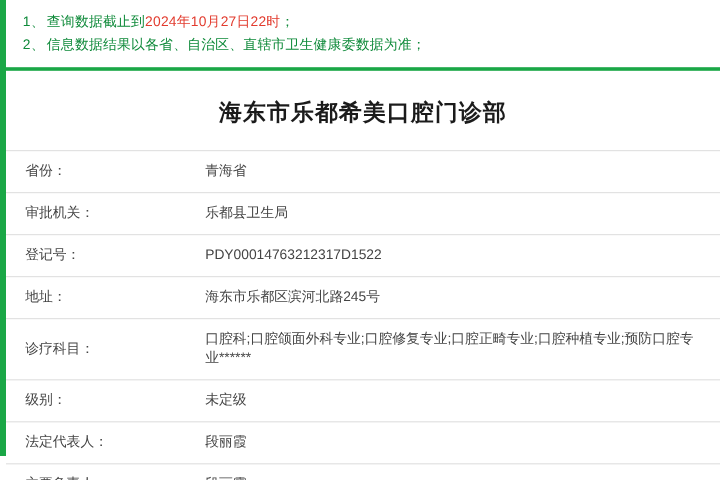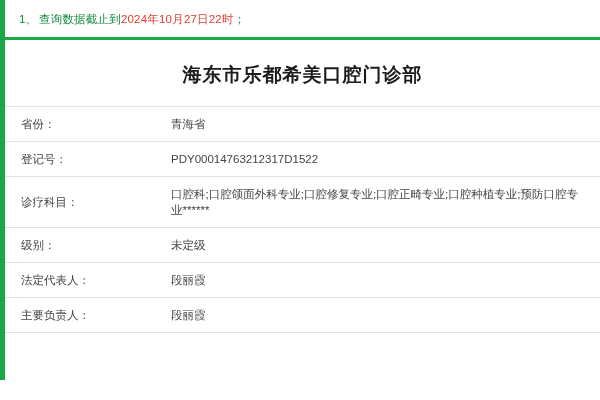--- a/index.html
+++ b/index.html
@@ -92,34 +92,45 @@
 </head>
 <body>
 
 <div class="page">
 
   <div class="notice">
     <ol>
       <li>
         <span class="num">1、</span><span>查询数据截止到</span><span class="txt-red">2024年10月27日22时</span><span>；</span>
       </li>
+      <li>
+        <span class="num">2、</span><span>信息数据结果以各省、自治区、直辖市卫生健康委数据为准；</span><span class="txt-red"></span><span></span>
+      </li>
     </ol>
   </div>
 
   <div class="title">海东市乐都希美口腔门诊部</div>
 
   <table class="info">
     <tbody>
         <tr>
       <td class="label">省份：</td>
       <td class="value">青海省</td>
     </tr>
     <tr>
+      <td class="label">审批机关：</td>
+      <td class="value">乐都县卫生局</td>
+    </tr>
+    <tr>
       <td class="label">登记号：</td>
       <td class="value">PDY00014763212317D1522</td>
+    </tr>
+    <tr>
+      <td class="label">地址：</td>
+      <td class="value">海东市乐都区滨河北路245号</td>
     </tr>
     <tr>
       <td class="label">诊疗科目：</td>
       <td class="value">口腔科;口腔颌面外科专业;口腔修复专业;口腔正畸专业;口腔种植专业;预防口腔专业******</td>
     </tr>
     <tr>
       <td class="label">级别：</td>
       <td class="value">未定级</td>
     </tr>
     <tr>

